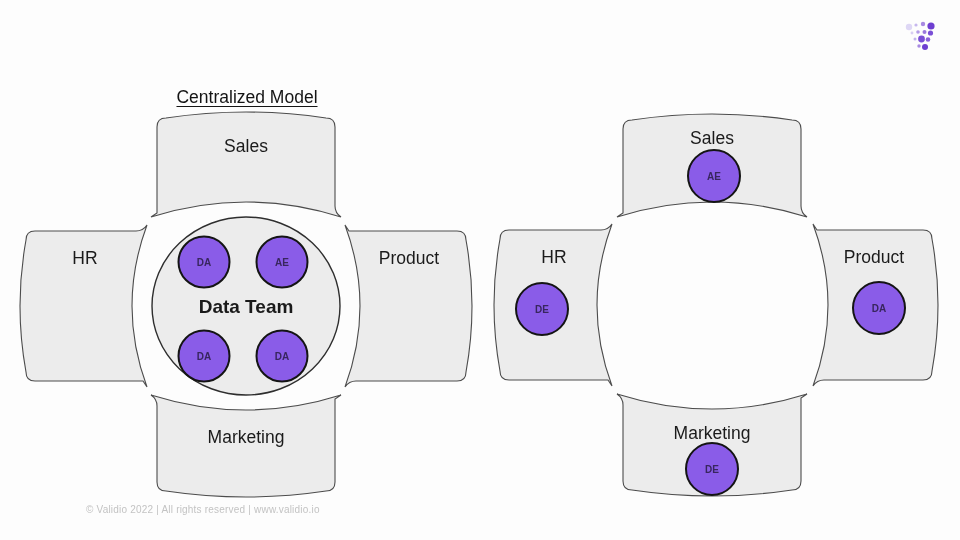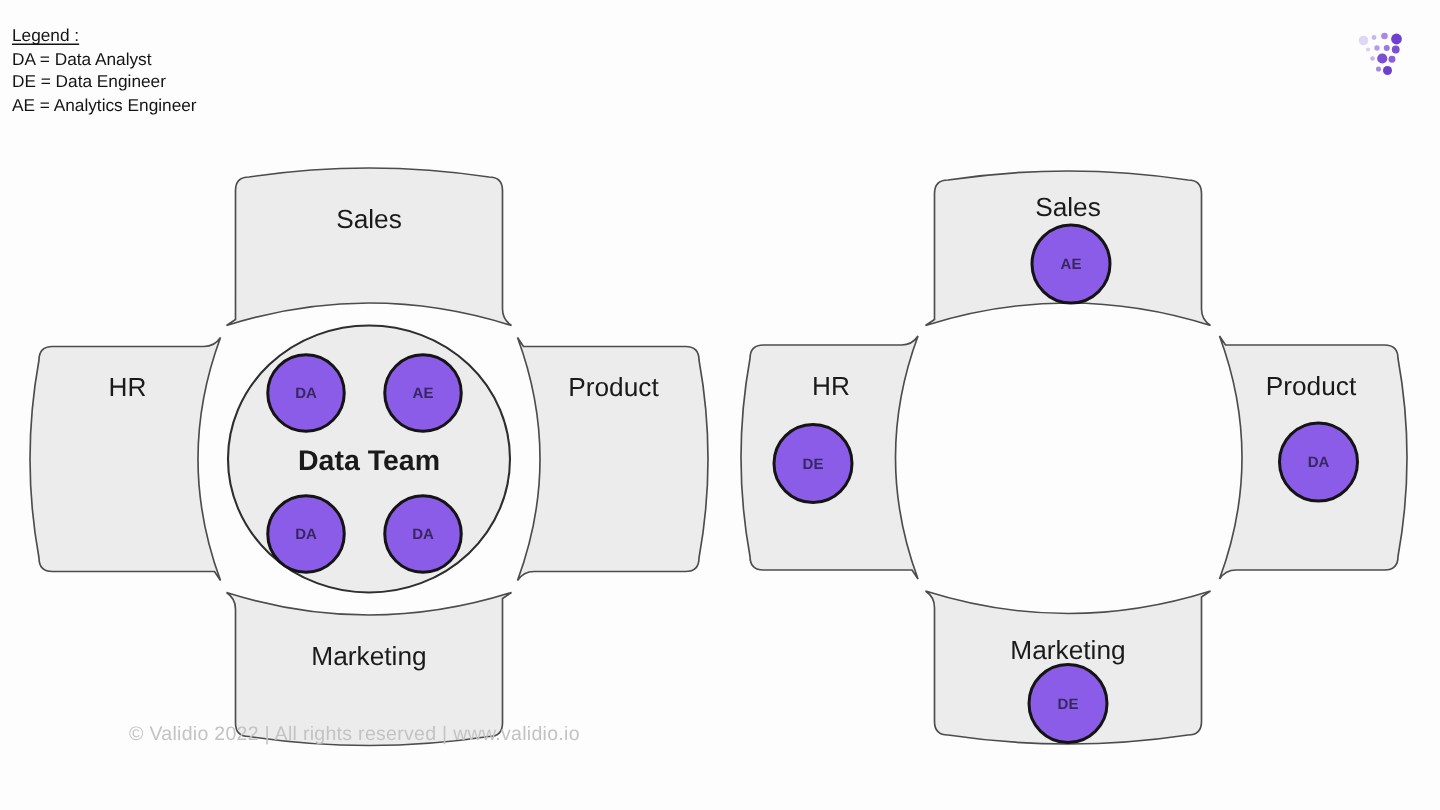--- a/index.html
+++ b/index.html
@@ -30,52 +30,47 @@
   .team-ellipse{fill:#ececec;stroke:#2e2e2e;stroke-width:1.4;}
   .member-circle{fill:#8a5ce8;stroke:#141414;stroke-width:2;}
   .dept-label{font-family:"Liberation Sans",sans-serif;font-size:17.5px;font-weight:500;fill:#1a1a1a;text-anchor:middle;}
   .team-label{font-family:"Liberation Sans",sans-serif;font-size:19px;font-weight:700;fill:#1a1a1a;text-anchor:middle;}
   .member-label{font-family:"Liberation Sans",sans-serif;font-size:10px;font-weight:600;fill:#38265e;text-anchor:middle;}
 
   
   .logo{position:absolute;left:902px;top:18px;width:40px;height:40px;}
 
   
-  .footer{position:absolute;left:46px;top:481px;font-size:13px;letter-spacing:.2px;color:#c3c3c3;padding-left:40px;}
+  .footer{position:absolute;left:46px;top:504px;font-size:10px;letter-spacing:.2px;color:#c3c3c3;padding-left:40px;}
 </style>
 </head>
 <body>
 
 <div class="stage">
 
-  <div class="legend">
-    <div class="legend-title">Legend :</div>
-    <div>DA = Data Analyst</div>
-    <div>DE = Data Engineer</div>
-    <div>AE = Analytics Engineer</div>
-  </div>
 
   <svg class="logo" viewBox="0 0 40 40">
     <g id="logo-dots">
         <circle cx="7" cy="9" r="3.2" fill="#ded7f5"></circle>
         <circle cx="14" cy="7" r="1.6" fill="#c6b7ee"></circle>
         <circle cx="21" cy="6" r="2.2" fill="#a88ae2"></circle>
         <circle cx="29" cy="8" r="3.6" fill="#6e3fd1"></circle>
         <circle cx="10" cy="15" r="1.4" fill="#d8cef3"></circle>
         <circle cx="16" cy="14" r="1.8" fill="#b49ce7"></circle>
         <circle cx="22.5" cy="14" r="2" fill="#9a79dd"></circle>
         <circle cx="28.5" cy="15" r="2.6" fill="#7a4fd6"></circle>
         <circle cx="13" cy="21" r="1.5" fill="#c3b4ec"></circle>
         <circle cx="19.5" cy="21" r="3.4" fill="#7a4fd6"></circle>
         <circle cx="26" cy="21.5" r="2.3" fill="#8960da"></circle>
         <circle cx="17" cy="28" r="1.7" fill="#a88ae2"></circle>
         <circle cx="23" cy="29" r="3" fill="#6e3fd1"></circle>
       </g>
   </svg>
 
+  <div class="model-title centralized">Centralized Model</div>
 
   <svg class="diagram" width="960" height="540" viewBox="0 0 960 540">
 
     <g>
       <path id="c-top" class="petal" d="M -89 -179 Q -89 -188 -80 -188 Q 0 -200 80 -188 Q 89 -188 89 -179 L 89 -100 Q 89 -93 95 -89 Q 0 -119 -95 -89 Q -89 -93 -89 -93 L -89 -100 Z" transform="translate(246 306) rotate(0)"></path>
       <path id="c-right" class="petal" d="M -75 -211 Q -75 -220 -66 -220 Q 0 -232 66 -220 Q 75 -220 75 -211 L 75 -110 Q 75 -103 81 -99 Q 0 -129 -81 -99 Q -75 -103 -75 -103 L -75 -110 Z" transform="translate(246 306) rotate(90)"></path>
       <path id="c-bottom" class="petal" d="M -89 -176 Q -89 -185 -80 -185 Q 0 -197 80 -185 Q 89 -185 89 -176 L 89 -100 Q 89 -93 95 -89 Q 0 -119 -95 -89 Q -89 -93 -89 -93 L -89 -100 Z" transform="translate(246 306) rotate(180)"></path>
       <path id="c-left" class="petal" d="M -75 -211 Q -75 -220 -66 -220 Q 0 -232 66 -220 Q 75 -220 75 -211 L 75 -110 Q 75 -103 81 -99 Q 0 -129 -81 -99 Q -75 -103 -75 -103 L -75 -110 Z" transform="translate(246 306) rotate(270)"></path>
 
       <text class="dept-label" x="246" y="152">Sales</text>

